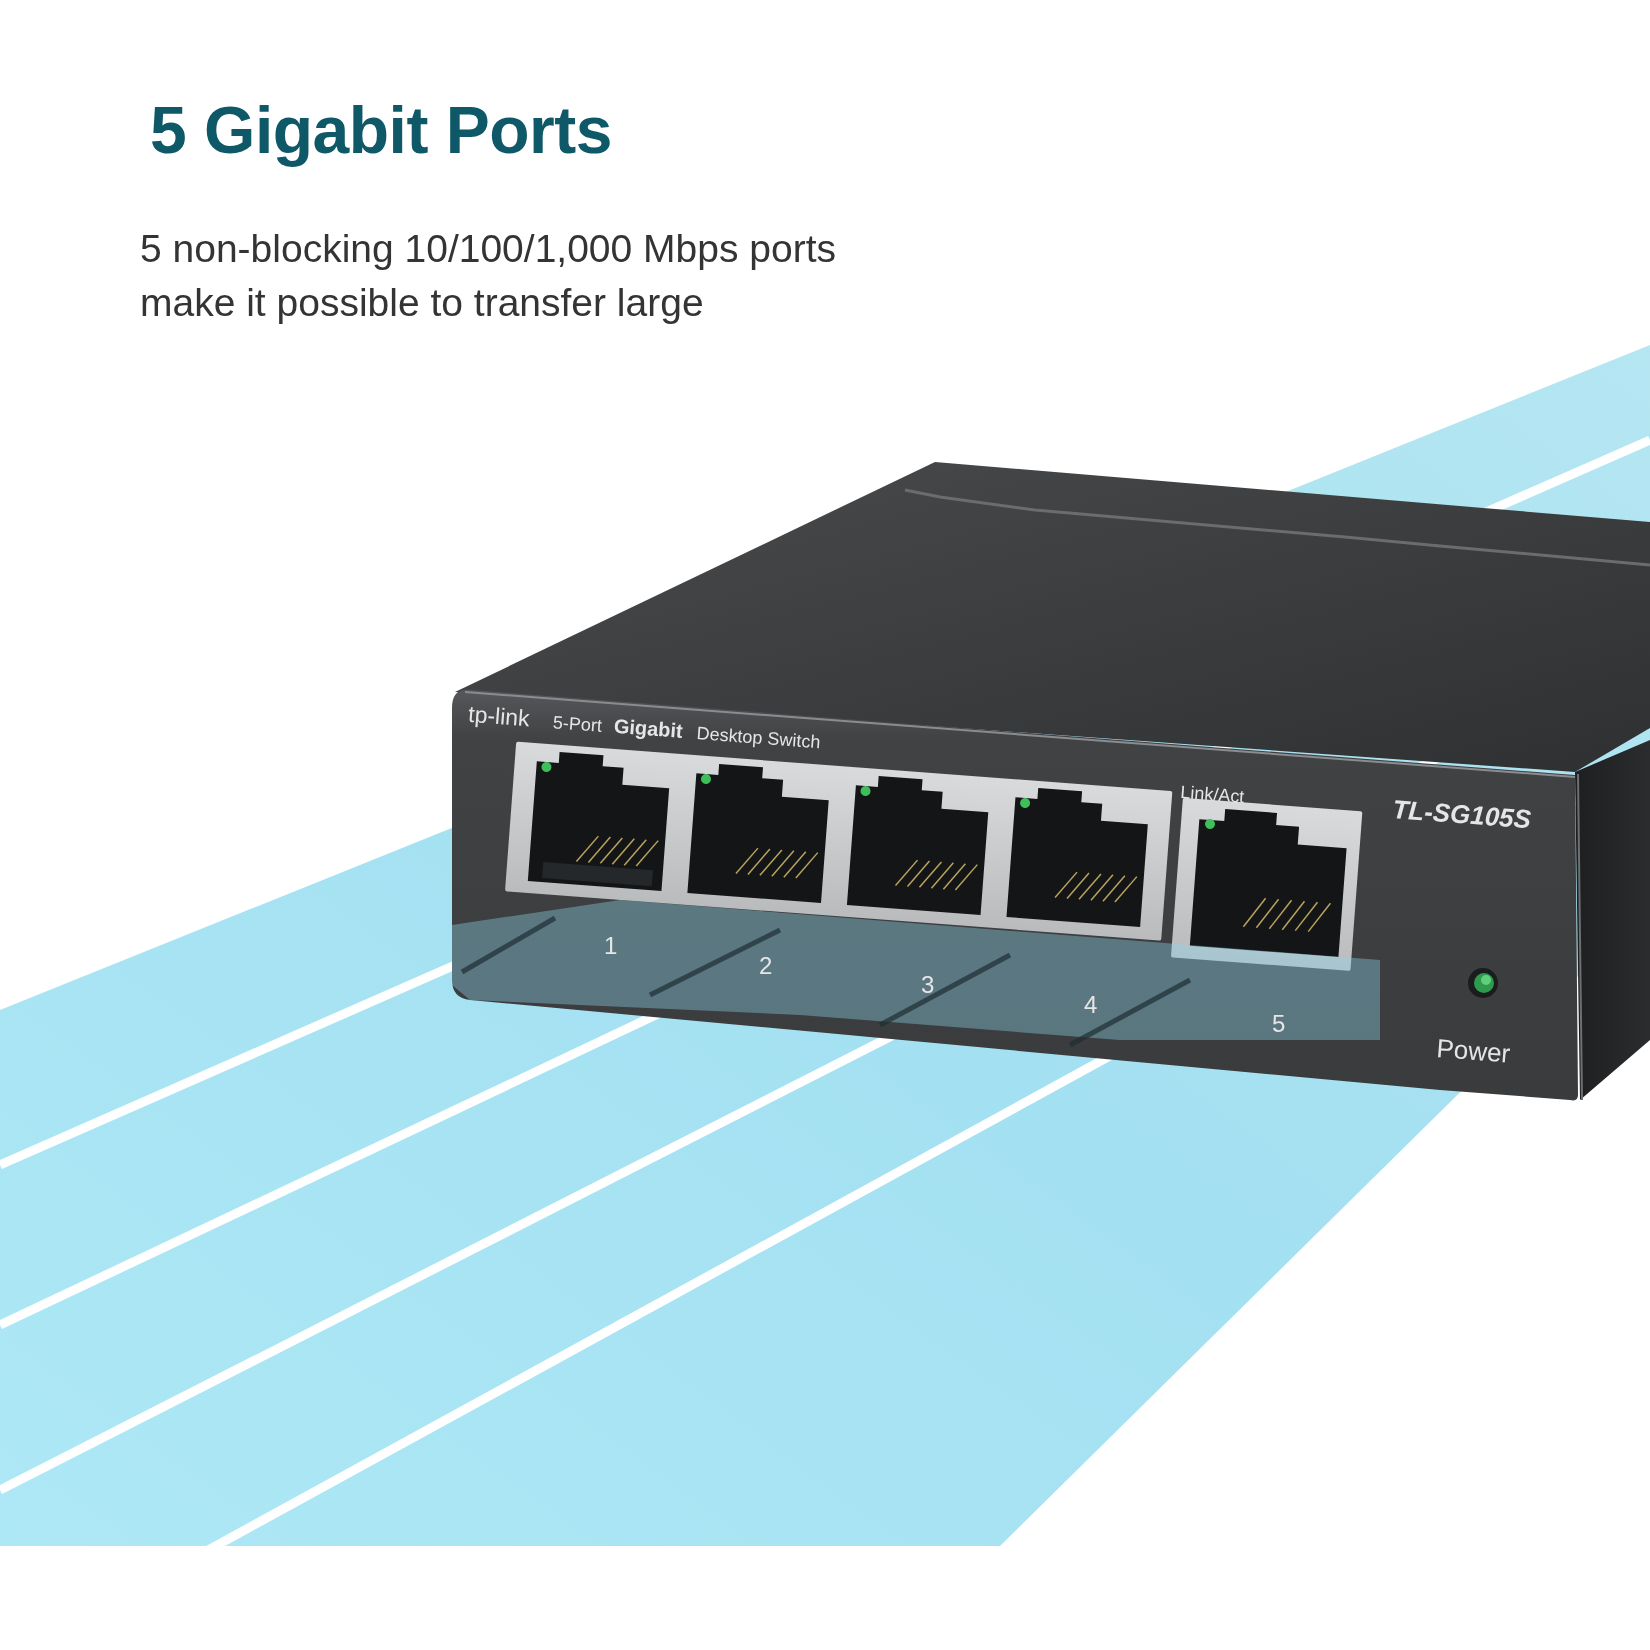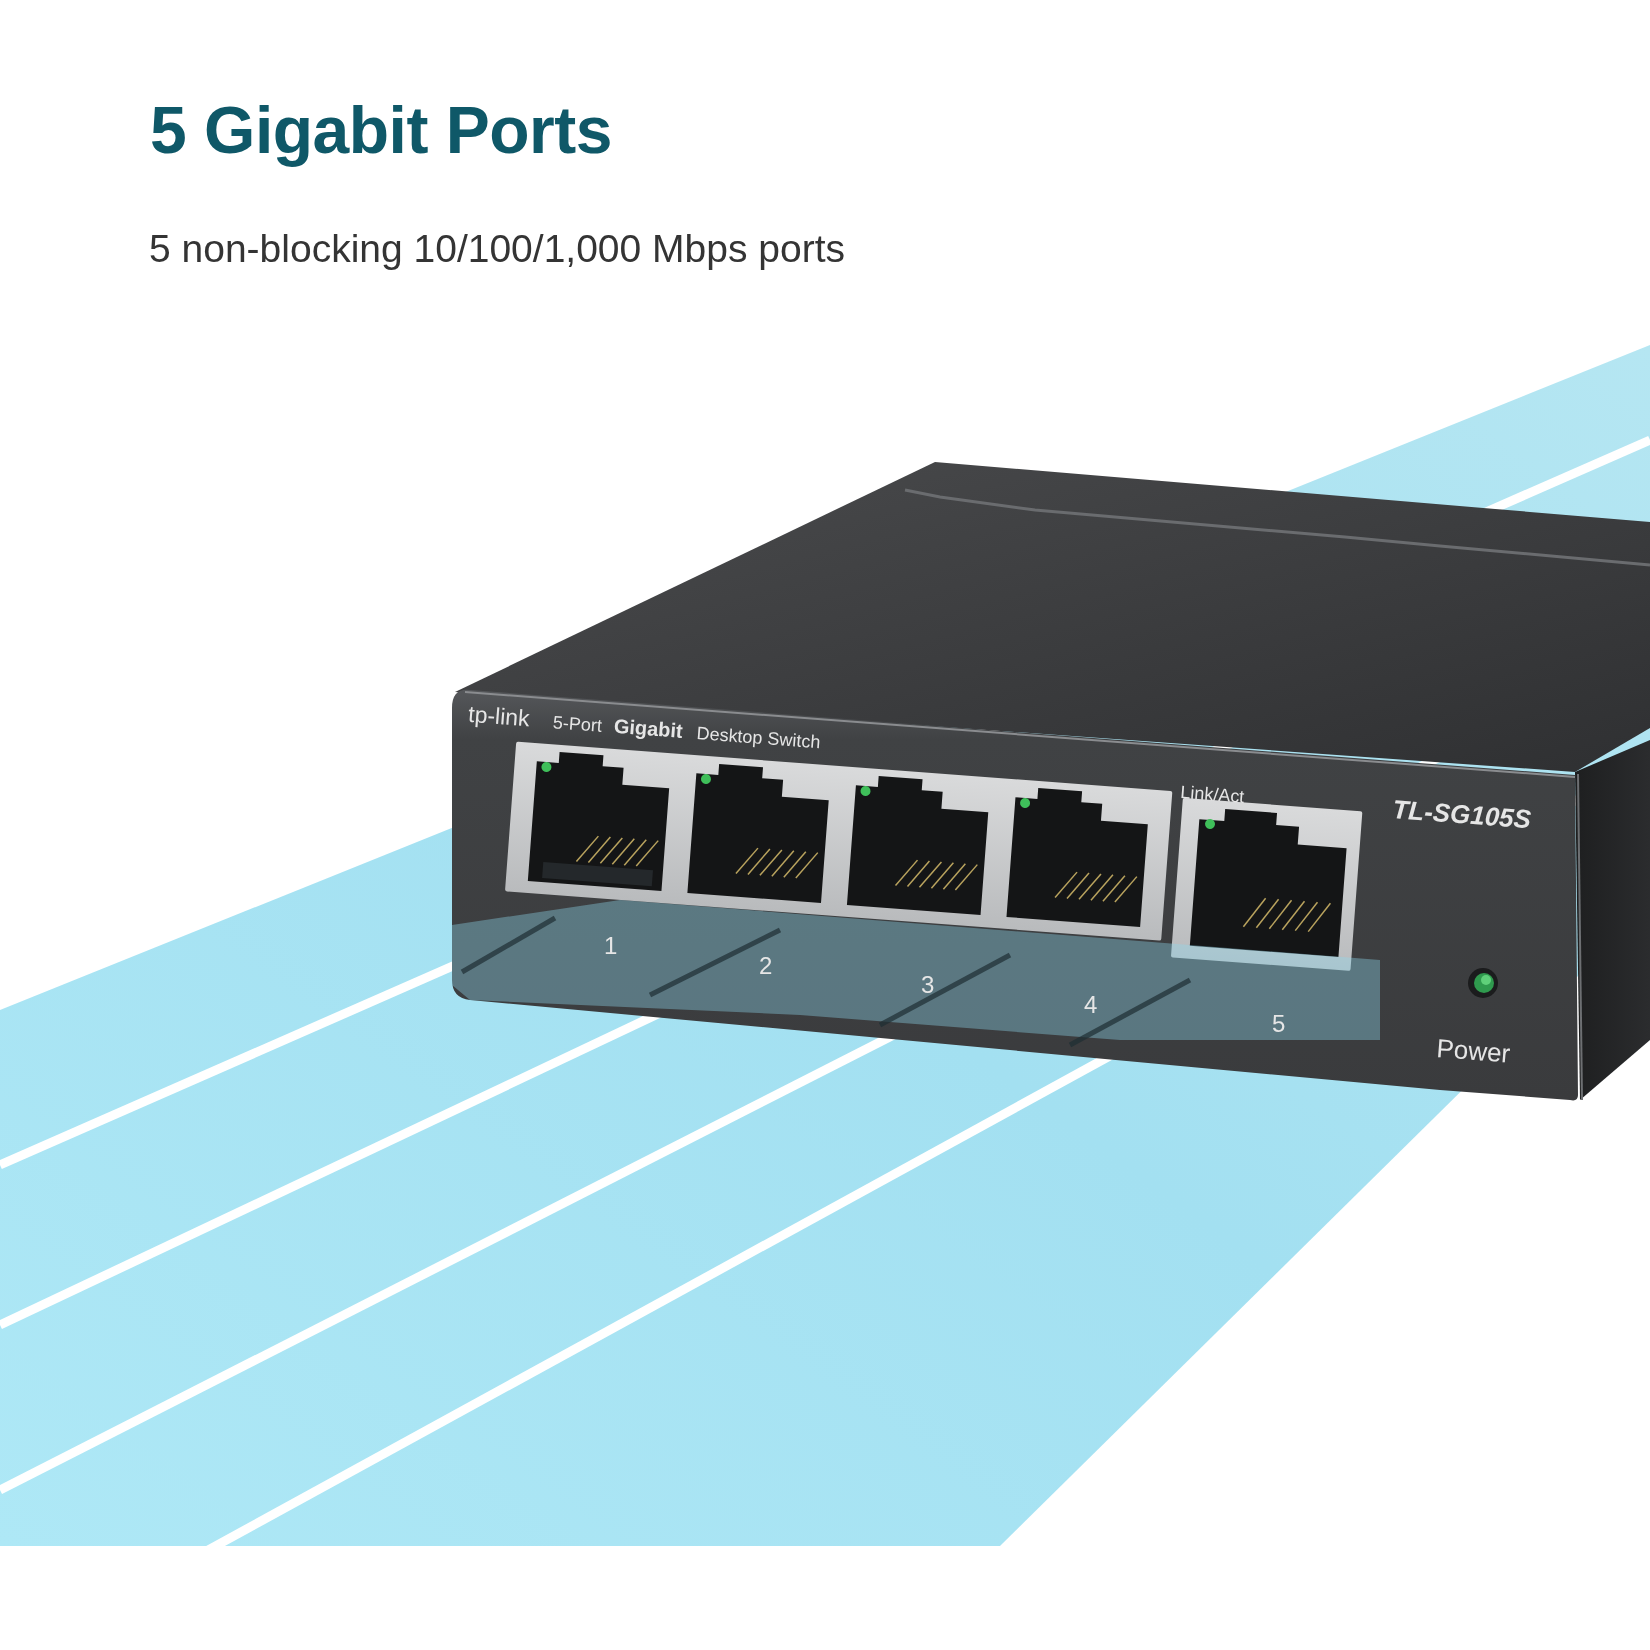--- a/index.html
+++ b/index.html
@@ -3,33 +3,34 @@
 <meta charset="utf-8">
 <style>
   html, body { margin: 0; padding: 0; background: #ffffff; }
   body { width: 1650px; height: 1650px; position: relative; overflow: hidden; font-family: "Liberation Sans", sans-serif; }
   .headline {
     position: absolute; left: 150px; top: 92px;
     font-family: "Liberation Sans", sans-serif; font-weight: 700;
     font-size: 66px; color: #0f5868; letter-spacing: -0.5px; margin: 0; text-align: center;
   }
   .body-copy {
-    position: absolute; left: 149px; top: 222px; margin: 0;
+    position: absolute; left: 140px; top: 222px; margin: 0;
     font-family: "Liberation Sans", sans-serif; font-size: 39px; line-height: 54px; color: #343434;
   }
   .body-copy span { display: block; }
   svg.scene { position: absolute; left: 0; top: 0; }
   .lbl { font-family: "Liberation Sans", sans-serif; fill: #e6e6e6; }
 </style>
 </head>
 <body>
 
 <h1 class="headline">5 Gigabit Ports</h1>
 <p class="body-copy">
   <span>5 non-blocking 10/100/1,000 Mbps ports</span>
+  <span>make it possible to transfer large</span>
 </p>
 
 <svg class="scene" width="1650" height="1650" viewBox="0 0 1650 1650">
   <defs>
     <linearGradient id="streamGrad" x1="0" y1="1" x2="1" y2="0">
       <stop offset="0" stop-color="#aee8f6"></stop>
       <stop offset="0.5" stop-color="#a3e0f1"></stop>
       <stop offset="1" stop-color="#b5e6f2"></stop>
     </linearGradient>
     <linearGradient id="topGrad" x1="0" y1="0" x2="1" y2="1">

